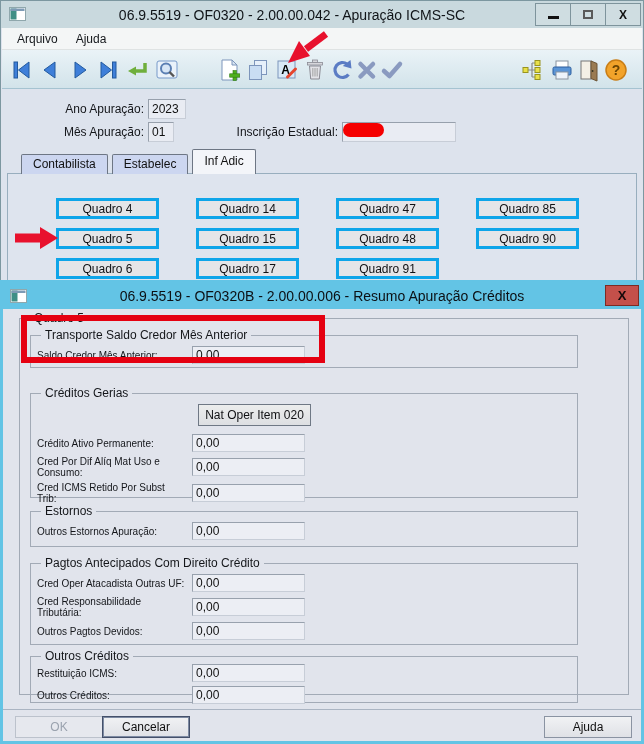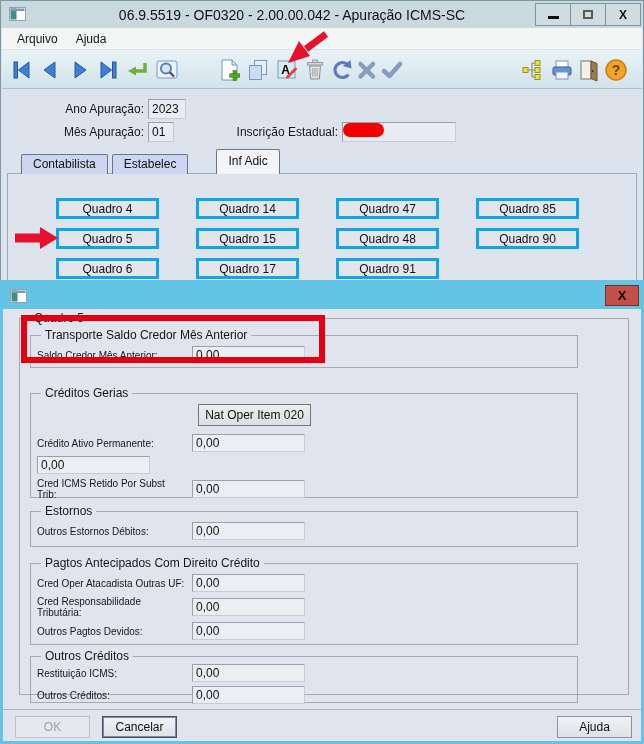--- a/index.html
+++ b/index.html
@@ -27,21 +27,21 @@
   .tbtn svg{width:26px;height:26px;display:block;}
   
   .flabel-main{position:absolute;text-align:right;font-size:12px;}
   .tinput{position:absolute;background:#e9ecf3;border:1px solid #97a0ac;border-right-color:#c7cdd7;
           border-bottom-color:#c7cdd7;height:20px;font-family:"Liberation Sans",sans-serif;
           font-size:12px;color:#111;padding:0 3px;}
   
   .tabstrip{position:absolute;left:20px;top:150px;display:flex;align-items:flex-end;height:23px;z-index:2;}
   .tab{height:20px;padding:2px 11px 0;background:#ccd6f0;border:1px solid #6d7684;border-bottom:none;
        border-radius:2px 2px 0 0;margin-right:4px;color:#111;cursor:default;}
-  .tab.active{height:25px;padding-top:4px;background:#f3f5f9;position:relative;z-index:3;margin-left:24px;}
+  .tab.active{height:25px;padding-top:4px;background:#f3f5f9;position:relative;z-index:3;}
   .tab-panel{position:absolute;left:6px;right:6px;top:172px;bottom:0;background:#dee4ee;
              border:1px solid #98aebe;}
   .qgrid{position:absolute;left:48px;top:24px;display:grid;grid-template-columns:repeat(4,103px);
          column-gap:37px;row-gap:9px;}
   .qbtn{width:103px;height:21px;background:linear-gradient(#ececee,#dfе1e4);background-color:#e4e5e8;
         border:3px solid #0ea5e9;font-family:"Liberation Sans",sans-serif;font-size:12px;color:#101114;cursor:default;}
   
   .dialog{position:absolute;left:0;top:280px;width:644px;height:464px;z-index:10;
           border:3px solid #63c4e5;background:#e1e4ec;box-shadow:0 0 0 1px #4aa9cc inset;}
   .dlg-titlebar{position:absolute;left:0;top:0;right:0;height:26px;background:#63c4e5;
@@ -61,21 +61,21 @@
   .fs-pagtos{top:231px;height:89px;}
   .fs-outros{top:324px;height:54px;}
   .frow{display:flex;align-items:center;margin:3px 0 4px;}
   .flabel{flex:0 0 155px;padding-right:6px;font-size:10px;}
   .finput{width:113px;height:18px;background:#eceef4;border:1px solid #98a1ad;
           border-right-color:#c7cdd7;border-bottom-color:#c7cdd7;
           font-family:"Liberation Sans",sans-serif;font-size:12px;color:#111;padding:4px 3px;}
   .natbtn{margin:3px 0 5px 161px;width:113px;height:22px;background:linear-gradient(#eceded,#dddfe2);
           border:1px solid #6f7885;font-family:"Liberation Sans",sans-serif;font-size:12px;color:#101114;cursor:default;}
   .footer{position:absolute;left:0;right:0;top:400px;height:34px;border-top:1px solid #aab4c2;}
-  .fbtn{position:absolute;top:6px;width:75px;height:22px;background:linear-gradient(#f1f2f4,#dfe1e6);
+  .fbtn{position:absolute;top:6px;width:88px;height:22px;background:linear-gradient(#f1f2f4,#dfe1e6);
         border:1px solid #8a93a2;font-family:"Liberation Sans",sans-serif;font-size:12px;color:#111;cursor:default;}
   .fbtn.ok{left:12px;color:#9aa2ae;background:#e6e8ee;border-color:#bcc2cc;}
   .fbtn.cancel{left:99px;border:1px solid #44506a;box-shadow:0 0 0 1px #7d8aa2 inset;}
   .fbtn.help{right:9px;}
   
   .overlay{position:absolute;inset:0;z-index:50;pointer-events:none;}
 </style>
 </head>
 <body>
 
@@ -255,20 +255,21 @@
     </div>
   </div>
 
   <div class="dialog">
     <div class="dlg-titlebar">
       <svg class="win-ico" style="position:absolute;left:7px;top:6px;" viewBox="0 0 17 14">
         <rect x="0.5" y="0.5" width="16" height="13" fill="#ffffff" stroke="#8fa7ac"></rect>
         <rect x="1.5" y="1.5" width="6" height="11" fill="#3f8f86"></rect>
         <rect x="1.5" y="1.5" width="14" height="2.5" fill="#7e9bb5"></rect>
       </svg>
+      <div class="dlg-title" style="padding-left:30px;">06.9.5519 - OF0320B - 2.00.00.006 - Resumo Apuração Créditos</div>
       <button class="dlg-close">X</button>
     </div>
 
     <div class="dlg-body">
       <fieldset class="fs-quadro5">
         <legend>Quadro 5</legend>
 
         <fieldset class="fs-sec fs-transporte">
           <legend>Transporte Saldo Credor Mês Anterior</legend>
           <div class="frow">
@@ -278,32 +279,33 @@
         </fieldset>
 
         <fieldset class="fs-sec fs-creditos">
           <legend>Créditos Gerias</legend>
           <button class="natbtn">Nat Oper Item 020</button>
           <div class="frow">
             <div class="flabel">Crédito Ativo Permanente:</div>
             <input class="finput" readonly="" value="0,00" style="">
           </div>
           <div class="frow">
+            <div class="flabel">Cred Por Dif Alíq Mat Uso e Consumo:</div>
             <input class="finput" readonly="" value="0,00" style="">
           </div>
           <div class="frow">
             <div class="flabel">Cred ICMS Retido Por Subst Trib:</div>
             <input class="finput" readonly="" value="0,00" style="">
           </div>
         </fieldset>
 
         <fieldset class="fs-sec fs-estornos">
           <legend>Estornos</legend>
           <div class="frow">
-            <div class="flabel">Outros Estornos Débitos:</div>
+            <div class="flabel">Outros Estornos Apuração:</div>
             <input class="finput" readonly="" value="0,00" style="">
           </div>
         </fieldset>
 
         <fieldset class="fs-sec fs-pagtos">
           <legend>Pagtos Antecipados Com Direito Crédito</legend>
           <div class="frow">
             <div class="flabel">Cred Oper Atacadista Outras UF:</div>
             <input class="finput" readonly="" value="0,00" style="">
           </div>

